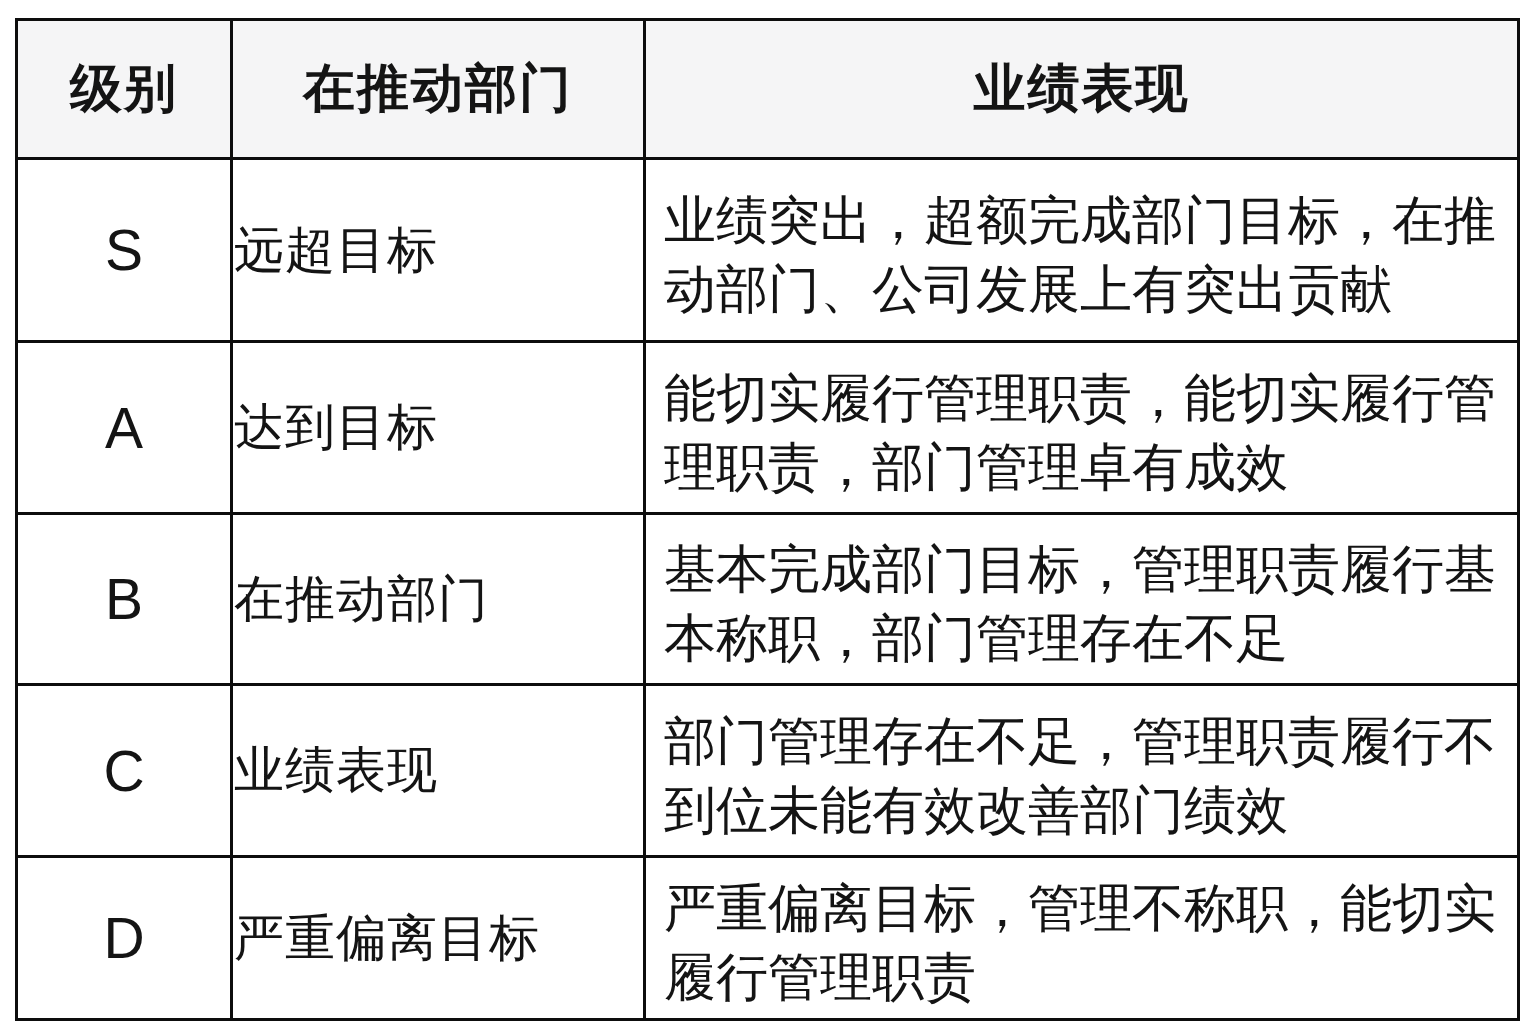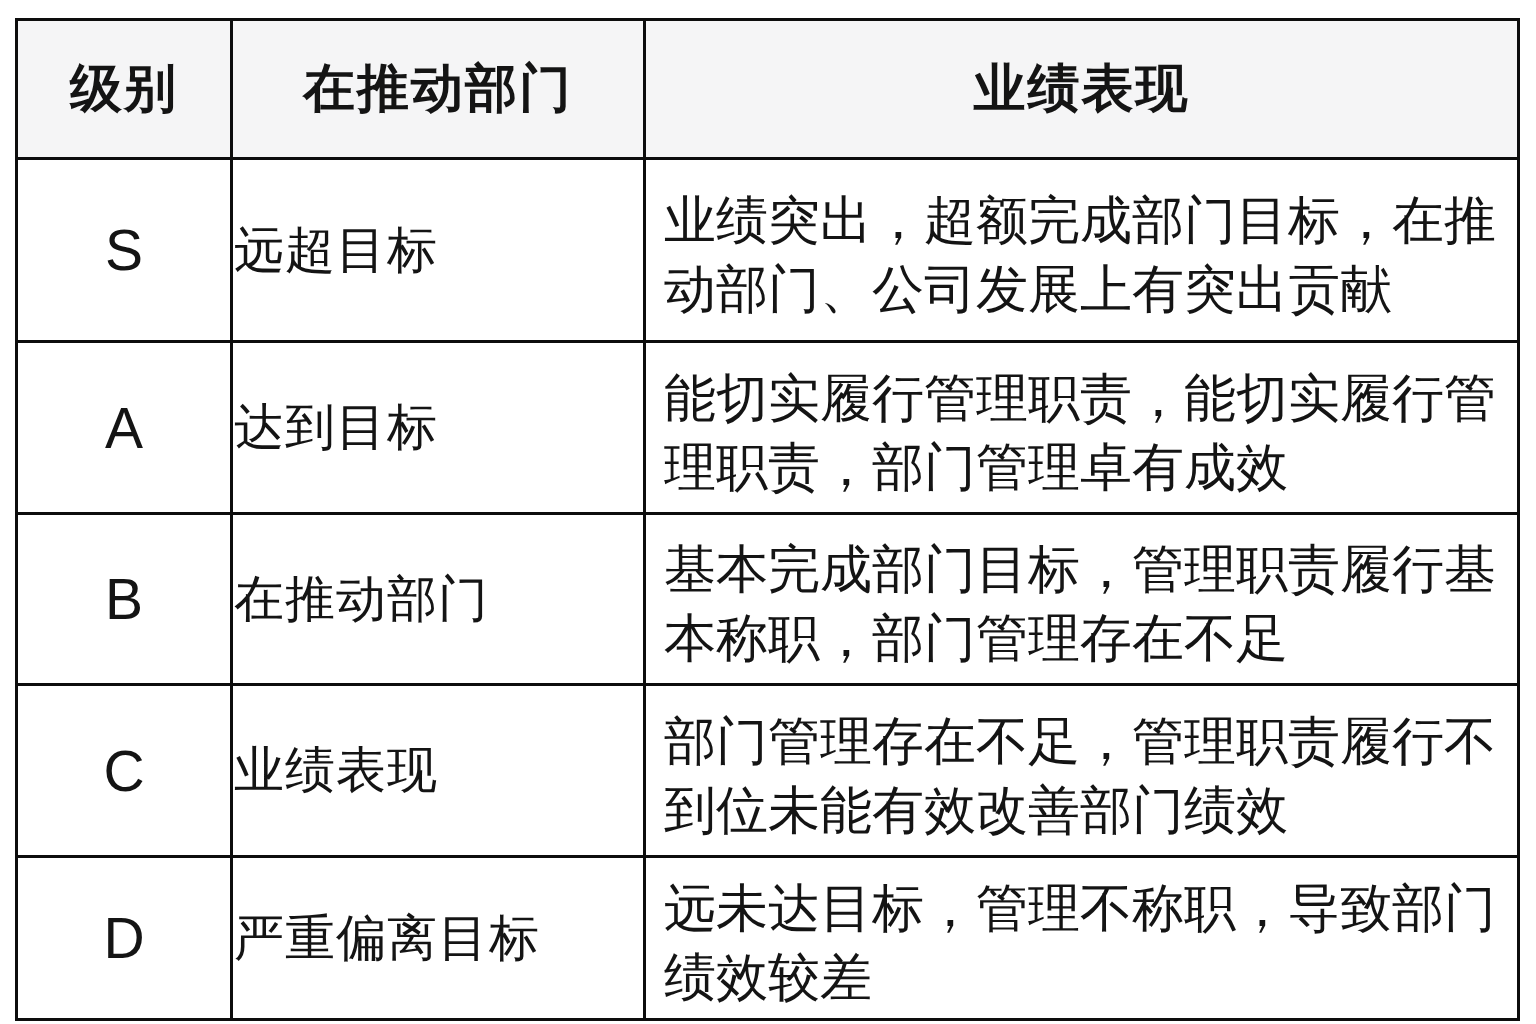--- a/index.html
+++ b/index.html
@@ -97,17 +97,17 @@
         <td class="performance">基本完成部门目标，管理职责履行基本称职，部门管理存在不足</td>
       </tr>
       <tr class="r-3">
         <td class="level">C</td>
         <td class="definition">业绩表现</td>
         <td class="performance">部门管理存在不足，管理职责履行不到位未能有效改善部门绩效</td>
       </tr>
       <tr class="r-4">
         <td class="level">D</td>
         <td class="definition">严重偏离目标</td>
-        <td class="performance">远未达目标，管理不称职，导致部门绩效较差</td>
+        <td class="performance">严重偏离目标，管理不称职，能切实履行管理职责</td>
       </tr>
     </tbody>
   </table>
 </div>
 
 </body></html>

